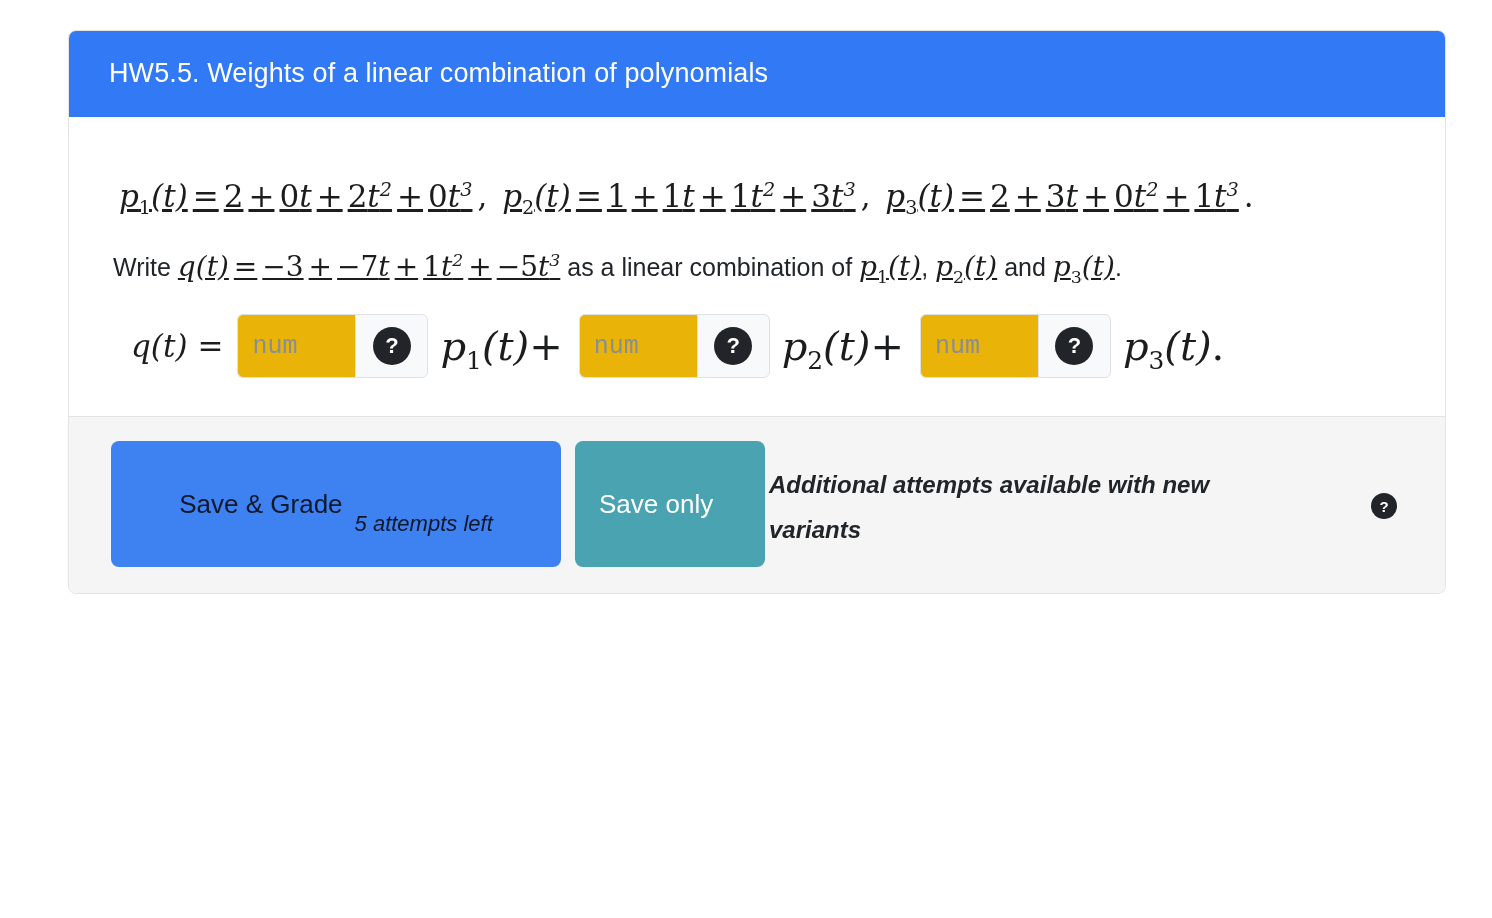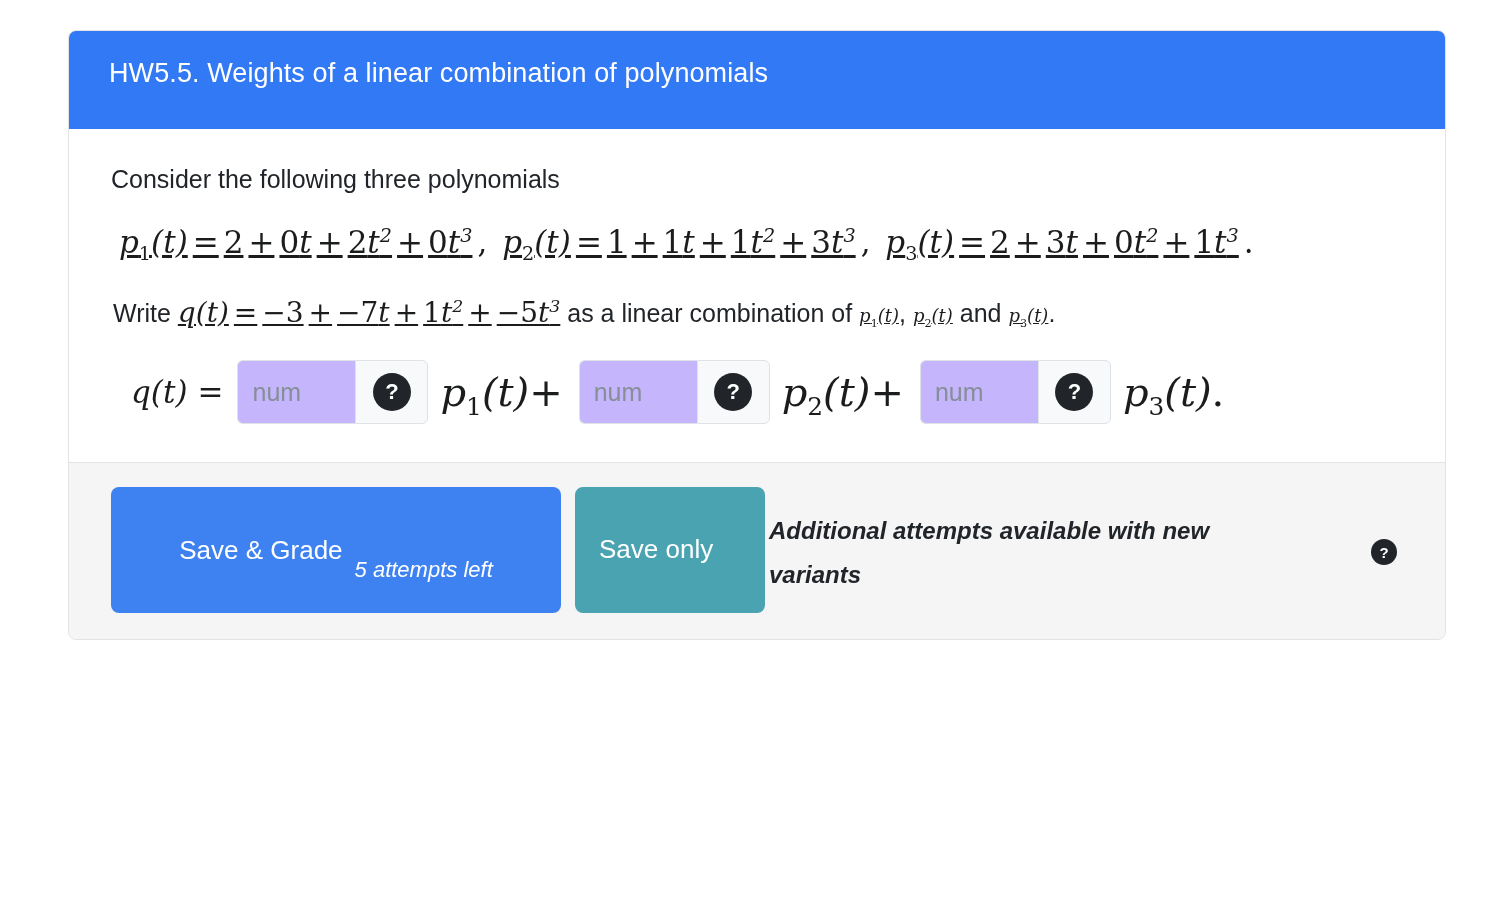--- a/index.html
+++ b/index.html
@@ -28,21 +28,21 @@
     border: 1px solid #e3e3e3;
     border-radius: 8px;
     background: #ffffff;
     box-sizing: border-box;
     overflow: hidden;
   }
 
   .card-header {
     background: #3179f5;
     color: #ffffff;
-    padding: 26px 40px 40px 40px;
+    padding: 26px 40px 28px 40px;
     font-size: 27px;
     line-height: 1.2;
     font-weight: 400;
     letter-spacing: 0.1px;
   }
 
   .card-body {
     padding: 34px 40px 38px 42px;
     background: #ffffff;
   }
@@ -89,21 +89,21 @@
   }
 
   .write-line {
     font-size: 25px;
     color: #212529;
     margin: 30px 0 6px 2px;
     line-height: 1.4;
     white-space: nowrap;
   }
   .write-line .math { font-size: 28px; }
-  .write-line .math.small { font-size: 18px; }
+  .write-line .math.small { font-size: 28px; }
 
   
   .answer-row {
     display: flex;
     align-items: center;
     margin-top: 28px;
     margin-left: 20px;
   }
   .answer-label {
     font-family: "DejaVu Serif", "Liberation Serif", serif;
@@ -122,23 +122,23 @@
     display: flex;
     align-items: stretch;
     height: 64px;
     margin-right: 2px;
   }
   .num-input {
     width: 118px;
     border: 1px solid #dfe2e6;
     border-right: none;
     border-radius: 6px 0 0 6px;
-    background: #c4b5fd;
+    background: #eab308;
     font-size: 25px;
-    font-family: Liberation Sans, sans-serif;
+    font-family: Liberation Mono, monospace;
     color: #212529;
     padding: 0 14px;
     box-sizing: border-box;
     outline: none;
   }
   .num-input::placeholder {
     color: #868e96;
     opacity: 1;
   }
   .help-addon {
@@ -185,21 +185,21 @@
     align-items: flex-start;
     position: relative;
     min-height: 148px;
     box-sizing: border-box;
   }
 
   .btn-grade {
     width: 450px;
     min-height: 126px;
     background: #3e82f2;
-    color: #ffffff;
+    color: #0f172a;
     border: none;
     border-radius: 8px;
     font-family: "Liberation Sans", sans-serif;
     font-size: 26px;
     display: flex;
     align-items: center;
     justify-content: center;
     text-align: center;
     padding: 10px 40px;
     box-sizing: border-box;
@@ -267,21 +267,20 @@
 <div class="page">
 
   <div class="card">
 
     <div class="card-header">
       <span>HW5.5. Weights of a linear combination of polynomials</span>
     </div>
 
     <div class="card-body">
 
-      <p class="intro-line">Consider the following three polynomials</p>
 
       <div class="mrow">
         <span class="math">p<sub>1</sub>(t)<span class="op">=</span><span class="up">2</span><span class="op">+</span><span class="up">0</span>t<span class="op">+</span><span class="up">2</span>t<sup>2</sup><span class="op">+</span><span class="up">0</span>t<sup>3</sup></span><span class="op">,&nbsp;</span><span class="math">p<sub>2</sub>(t)<span class="op">=</span><span class="up">1</span><span class="op">+</span><span class="up">1</span>t<span class="op">+</span><span class="up">1</span>t<sup>2</sup><span class="op">+</span><span class="up">3</span>t<sup>3</sup></span><span class="op">,&nbsp;</span><span class="math">p<sub>3</sub>(t)<span class="op">=</span><span class="up">2</span><span class="op">+</span><span class="up">3</span>t<span class="op">+</span><span class="up">0</span>t<sup>2</sup><span class="op">+</span><span class="up">1</span>t<sup>3</sup></span><span class="op">.</span>
       </div>
 
       <div class="write-line">
         <span>Write</span>
         <span class="math">q(t)<span class="op">=</span><span class="up">−3</span><span class="op">+</span><span class="up">−7</span>t<span class="op">+</span><span class="up">1</span>t<sup>2</sup><span class="op">+</span><span class="up">−5</span>t<sup>3</sup></span>
         <span>as a linear combination of</span>
         <span class="math small">p<sub>1</sub>(t)</span><span>,</span>

